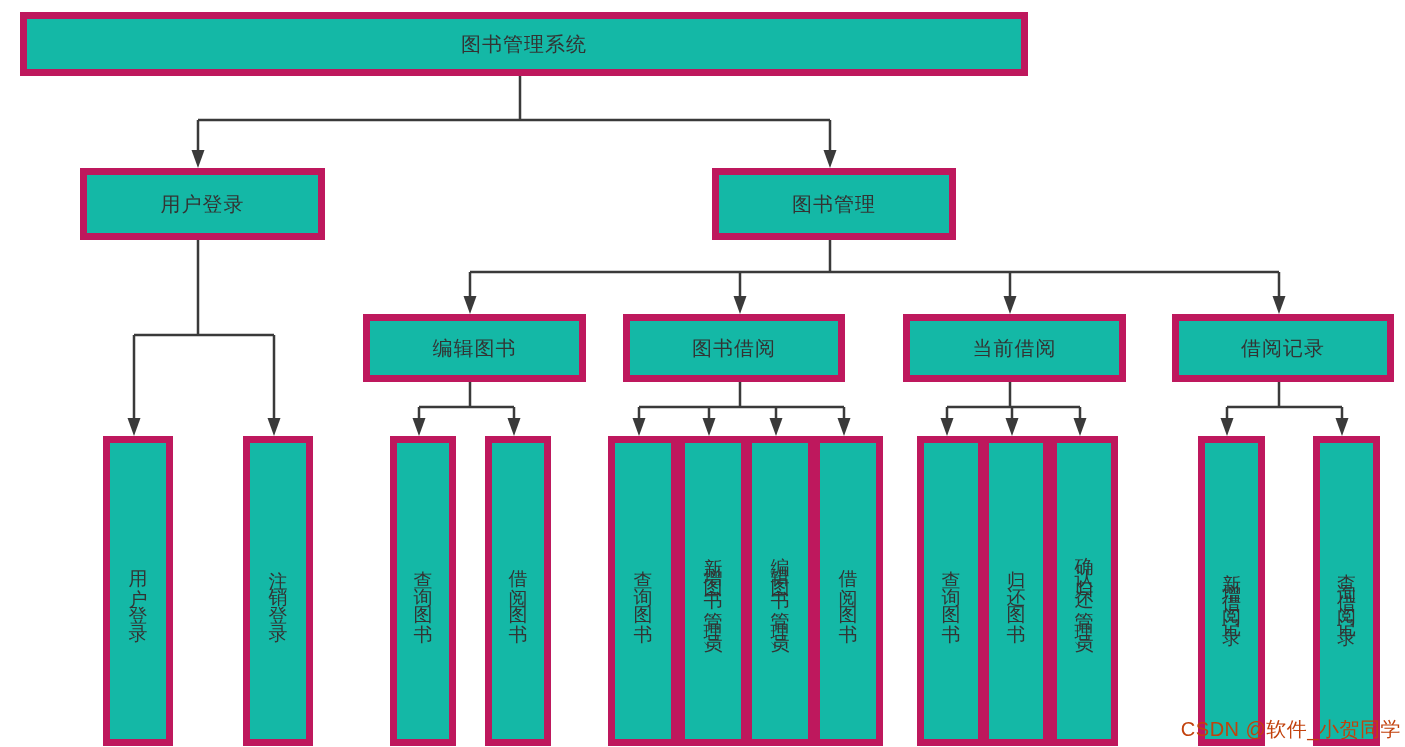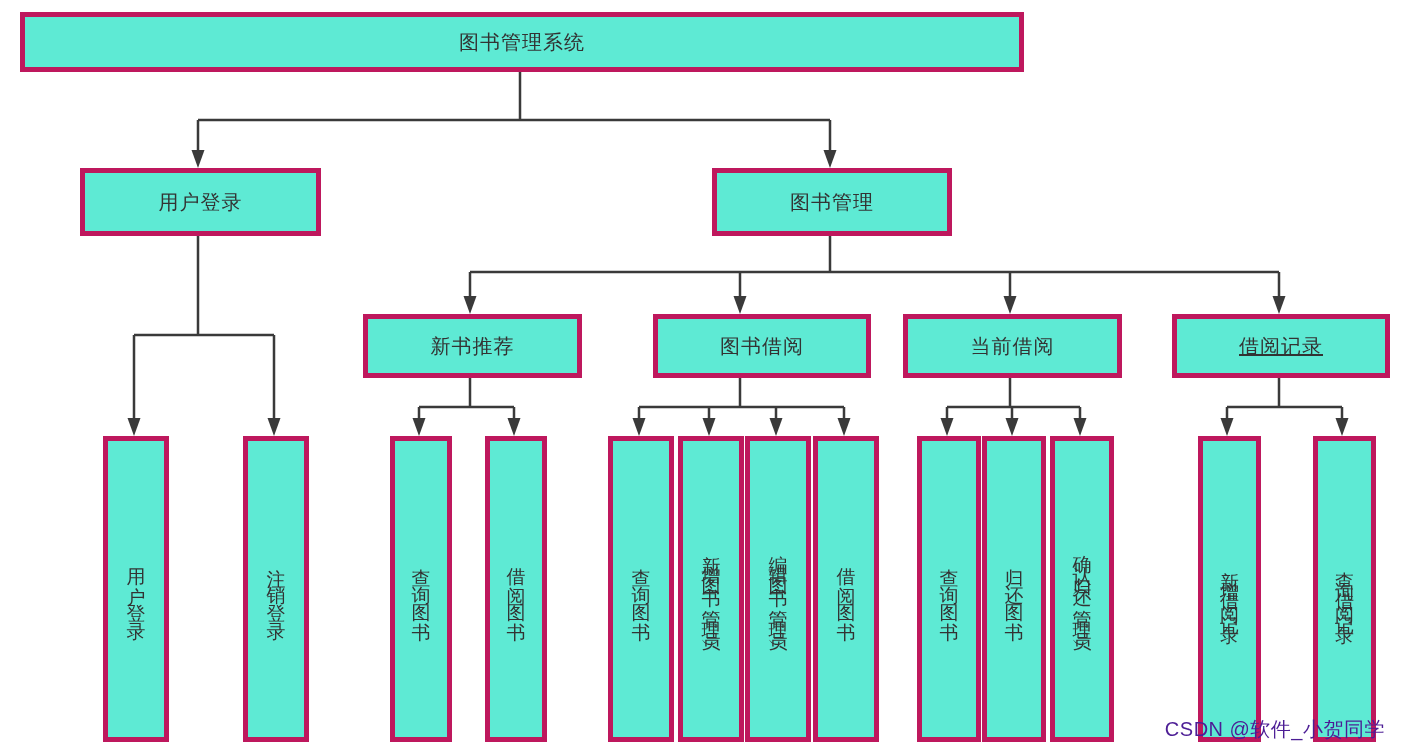--- a/index.html
+++ b/index.html
@@ -6,43 +6,43 @@
   #stage{
     position:relative;
     width:1405px;height:747px;
     background:#ffffff;
     font-family:"Liberation Sans","DejaVu Sans",sans-serif;
     overflow:hidden;
   }
   #connectors{position:absolute;left:0;top:0;width:1405px;height:747px;}
   .node{
     position:absolute;
-    border:5px solid #be185d;
-    background:#5eead4;
+    border:7px solid #be185d;
+    background:#14b8a6;
     display:flex;
     align-items:center;
     justify-content:center;
     color:#333333;
     font-size:20px;
     letter-spacing:1px;
     box-sizing:content-box;
     z-index:2;
   }
   .leaf{
     writing-mode:vertical-rl;
     font-size:19px;
   }
   .sp4{letter-spacing:18px;}
   .sp6{letter-spacing:11px;}
   .watermark{
     position:absolute;
     top:716px;
-    right:20px;
+    right:4px;
     font-size:20px;
-    color:#4c1d95;
+    color:#c2410c;
     letter-spacing:0.5px;
     z-index:5;
     white-space:nowrap;
   }
 </style>
 </head>
 <body>
 
 <div id="stage">
 
@@ -96,24 +96,24 @@
         <polygon points="1335.5,418 1348.5,418 1342,436" stroke="none"></polygon>
       </g>
     </g>
   </svg>
 
   <div class="node" style="left:20px;top:12px;width:994px;height:50px;">图书管理系统</div>
 
   <div class="node" style="left:80px;top:168px;width:231px;height:58px;">用户登录</div>
   <div class="node" style="left:712px;top:168px;width:230px;height:58px;text-align:right;">图书管理</div>
 
-  <div class="node" style="left:363px;top:314px;width:209px;height:54px;">新书推荐</div>
-  <div class="node" style="left:653px;top:314px;width:208px;height:54px;">图书借阅</div>
+  <div class="node" style="left:363px;top:314px;width:209px;height:54px;">编辑图书</div>
+  <div class="node" style="left:623px;top:314px;width:208px;height:54px;">图书借阅</div>
   <div class="node" style="left:903px;top:314px;width:209px;height:54px;text-align:center;">当前借阅</div>
-  <div class="node" style="left:1172px;top:314px;width:208px;height:54px;text-decoration:underline;">借阅记录</div>
+  <div class="node" style="left:1172px;top:314px;width:208px;height:54px;">借阅记录</div>
 
   <div class="node leaf sp4" style="left:103px;top:436px;width:56px;height:296px;">用户登录</div>
   <div class="node leaf sp4" style="left:243px;top:436px;width:56px;height:296px;">注销登录</div>
 
   <div class="node leaf sp4" style="left:390px;top:436px;width:52px;height:296px;">查询图书</div>
   <div class="node leaf sp4" style="left:485px;top:436px;width:52px;height:296px;">借阅图书</div>
 
   <div class="node leaf sp4" style="left:608px;top:436px;width:56px;height:296px;">查询图书</div>
   <div class="node leaf sp6" style="left:678px;top:436px;width:56px;height:296px;">新增图书（管理员）</div>
   <div class="node leaf sp6" style="left:745px;top:436px;width:56px;height:296px;">编辑图书（管理员）</div>

